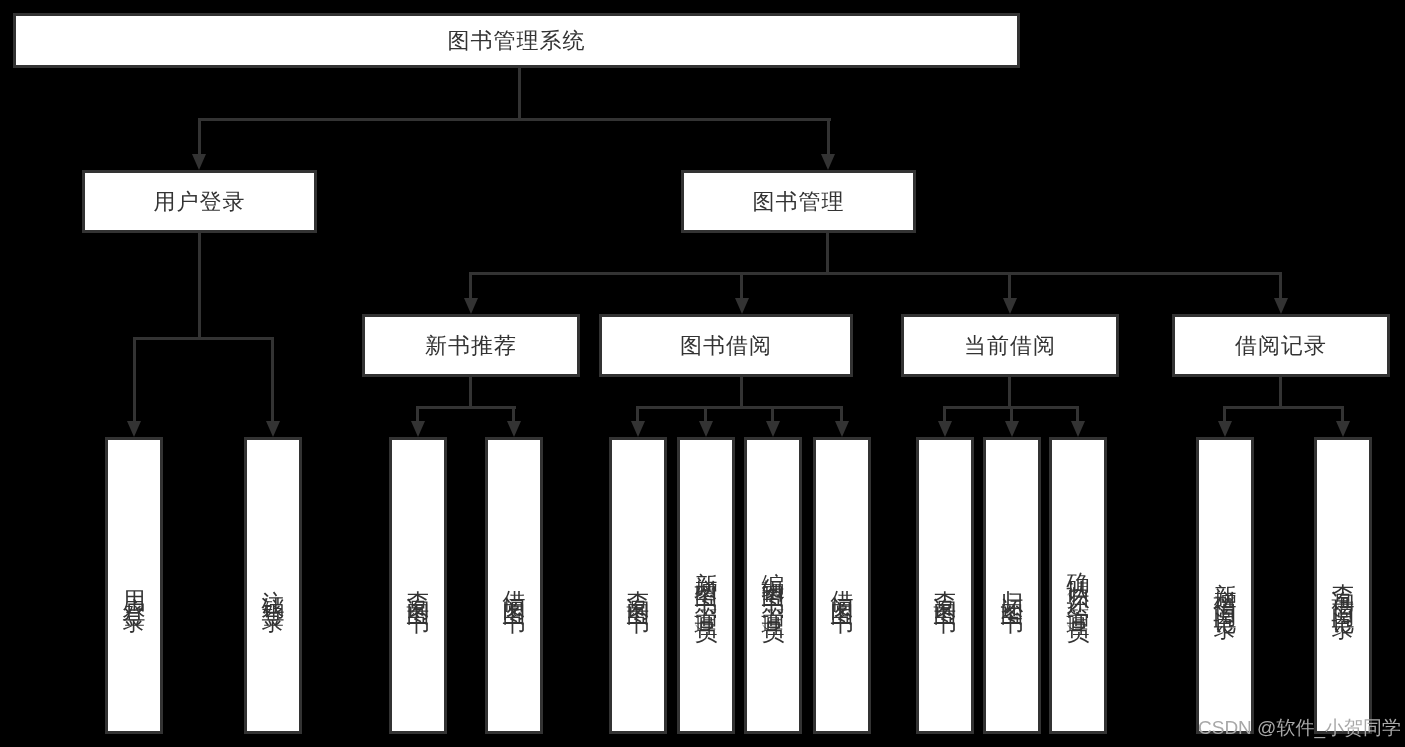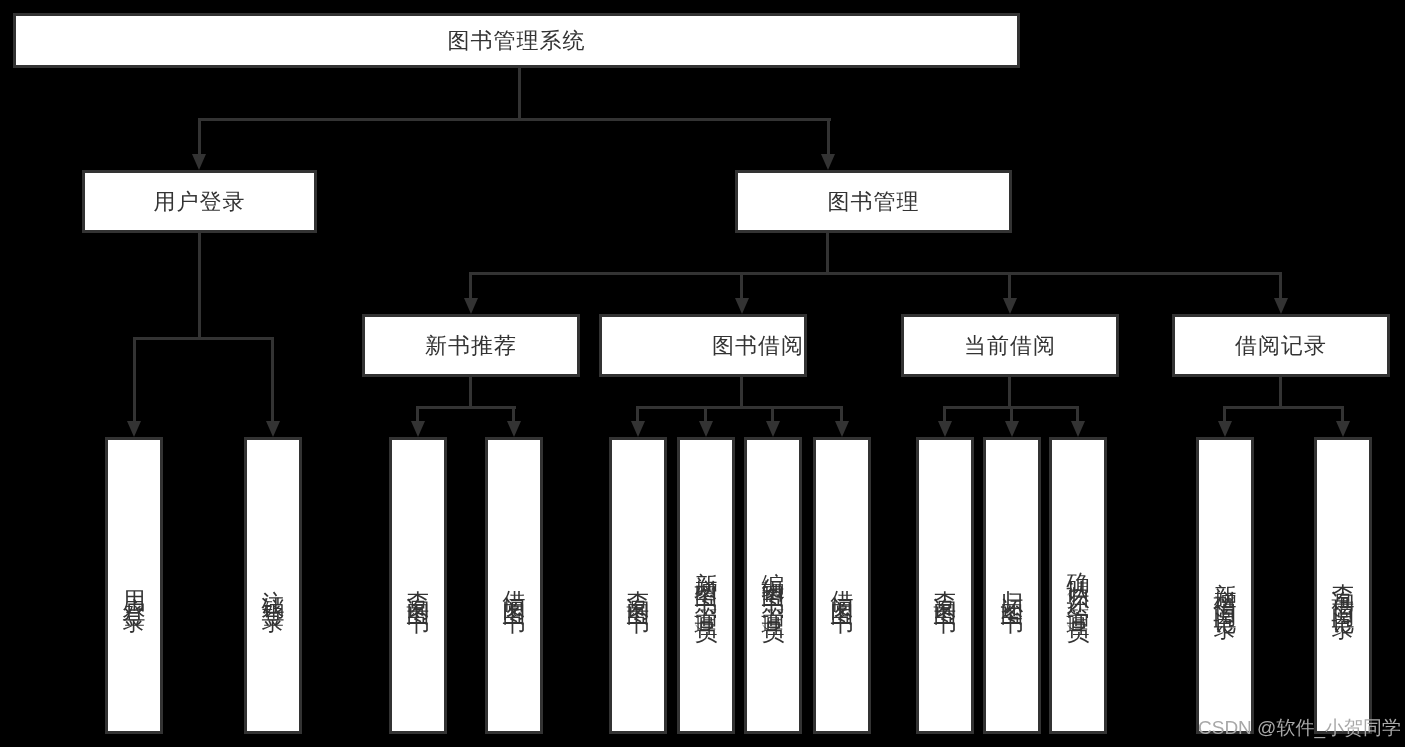--- a/index.html
+++ b/index.html
@@ -57,21 +57,21 @@
   <div class="vline" style="left:518px;top:68px;height:50px;"></div>
   <div class="hline" style="left:198px;top:118px;width:633px;"></div>
   <div class="vline" style="left:198px;top:118px;height:37px;"></div>
   <div class="arrow" style="left:192px;top:154px;"></div>
   <div class="vline" style="left:827px;top:118px;height:37px;"></div>
   <div class="arrow" style="left:821px;top:154px;"></div>
 
   <div class="box" style="left:82px;top:170px;width:235px;height:63px;">
     <span>用户登录</span>
   </div>
-  <div class="box" style="left:735px;top:170px;width:277px;height:63px;">
+  <div class="box" style="left:681px;top:170px;width:235px;height:63px;">
     <span>图书管理</span>
   </div>
 
   <div class="vline" style="left:198px;top:233px;height:104px;"></div>
   <div class="hline" style="left:133px;top:337px;width:141px;"></div>
   <div class="vline" style="left:133px;top:337px;height:85px;"></div>
   <div class="arrow" style="left:127px;top:421px;"></div>
   <div class="vline" style="left:271px;top:337px;height:85px;"></div>
   <div class="arrow" style="left:266px;top:421px;"></div>
 
@@ -82,21 +82,21 @@
   <div class="vline" style="left:740px;top:272px;height:27px;"></div>
   <div class="arrow" style="left:735px;top:298px;"></div>
   <div class="vline" style="left:1008px;top:272px;height:27px;"></div>
   <div class="arrow" style="left:1003px;top:298px;"></div>
   <div class="vline" style="left:1279px;top:272px;height:27px;"></div>
   <div class="arrow" style="left:1274px;top:298px;"></div>
 
   <div class="box" style="left:362px;top:314px;width:218px;height:63px;">
     <span>新书推荐</span>
   </div>
-  <div class="box" style="left:599px;top:314px;width:208px;height:63px;justify-content:flex-end;">
+  <div class="box" style="left:599px;top:314px;width:254px;height:63px;">
     <span>图书借阅</span>
   </div>
   <div class="box" style="left:1172px;top:314px;width:218px;height:63px;">
     <span>借阅记录</span>
   </div>
   <div class="box" style="left:901px;top:314px;width:218px;height:63px;">
     <span>当前借阅</span>
   </div>
 
   <div class="vline" style="left:469px;top:377px;height:29px;"></div>

